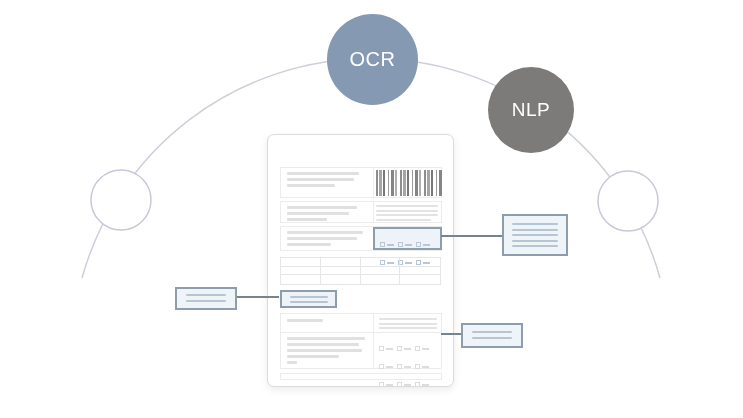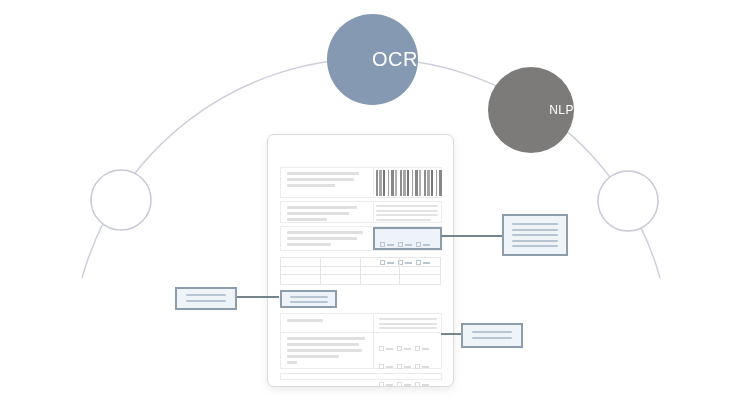--- a/index.html
+++ b/index.html
@@ -1,24 +1,24 @@
 <!DOCTYPE html>
 <html><head>
 <meta charset="utf-8">
 <style>
   html,body{margin:0;padding:0;background:#fff;}
   .canvas{position:relative;width:743px;height:418px;background:#ffffff;overflow:hidden;
           font-family:"Liberation Sans",sans-serif;}
   .layer-svg{position:absolute;left:0;top:0;z-index:1;}
   
-  .node{position:absolute;border-radius:50%;display:flex;align-items:center;justify-content:flex-end;
+  .node{position:absolute;border-radius:50%;display:flex;align-items:center;justify-content:center;
         color:#fff;z-index:3;letter-spacing:.5px;}
   .node-icr{left:167px;top:64px;width:85px;height:85px;font-size:19px;}
   .node-ocr{left:327px;top:14px;width:91px;height:91px;font-size:20px;}
-  .node-nlp{left:488px;top:67px;width:86px;height:86px;font-size:12px;}
+  .node-nlp{left:488px;top:67px;width:86px;height:86px;font-size:19px;}
   
   .doc{position:absolute;left:267px;top:134px;width:187px;height:253px;background:#fff;
        border:1.5px solid #dbdbdb;border-radius:7px;box-sizing:border-box;z-index:2;
        box-shadow:0 3px 7px rgba(120,120,130,.14);}
   .sec{position:absolute;border:1px solid #ececec;box-sizing:border-box;background:#fff;}
   .ln{height:3px;background:#e0e0e0;border-radius:1px;margin:0 0 3px 0;}
   .tln{height:2px;background:#e3e3e3;border-radius:1px;margin:0 0 2.5px 0;}
   .cell-pad{padding:4px 6px;}
   .vdiv{position:absolute;top:0;bottom:0;width:1px;background:#ececec;}
   .hdiv{position:absolute;left:0;right:0;height:1px;background:#ececec;}

